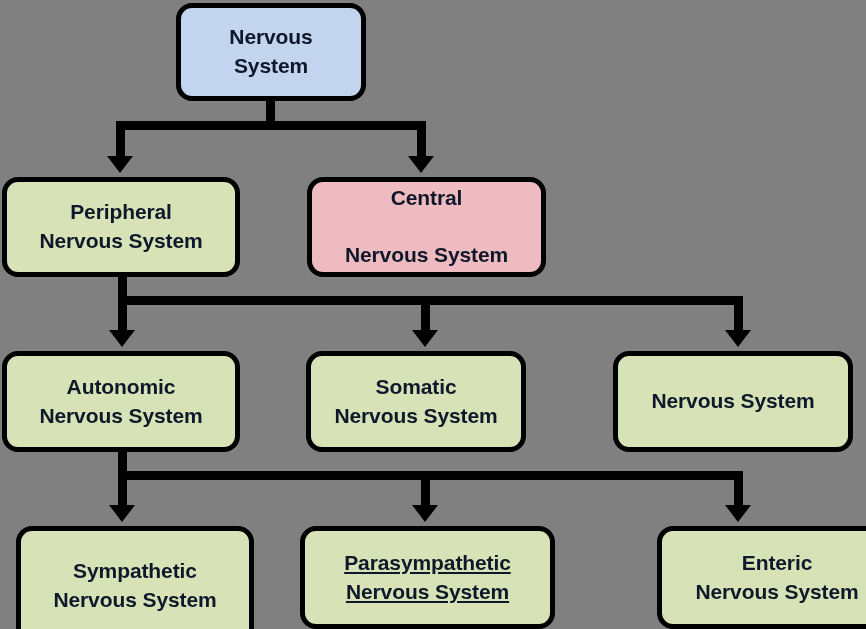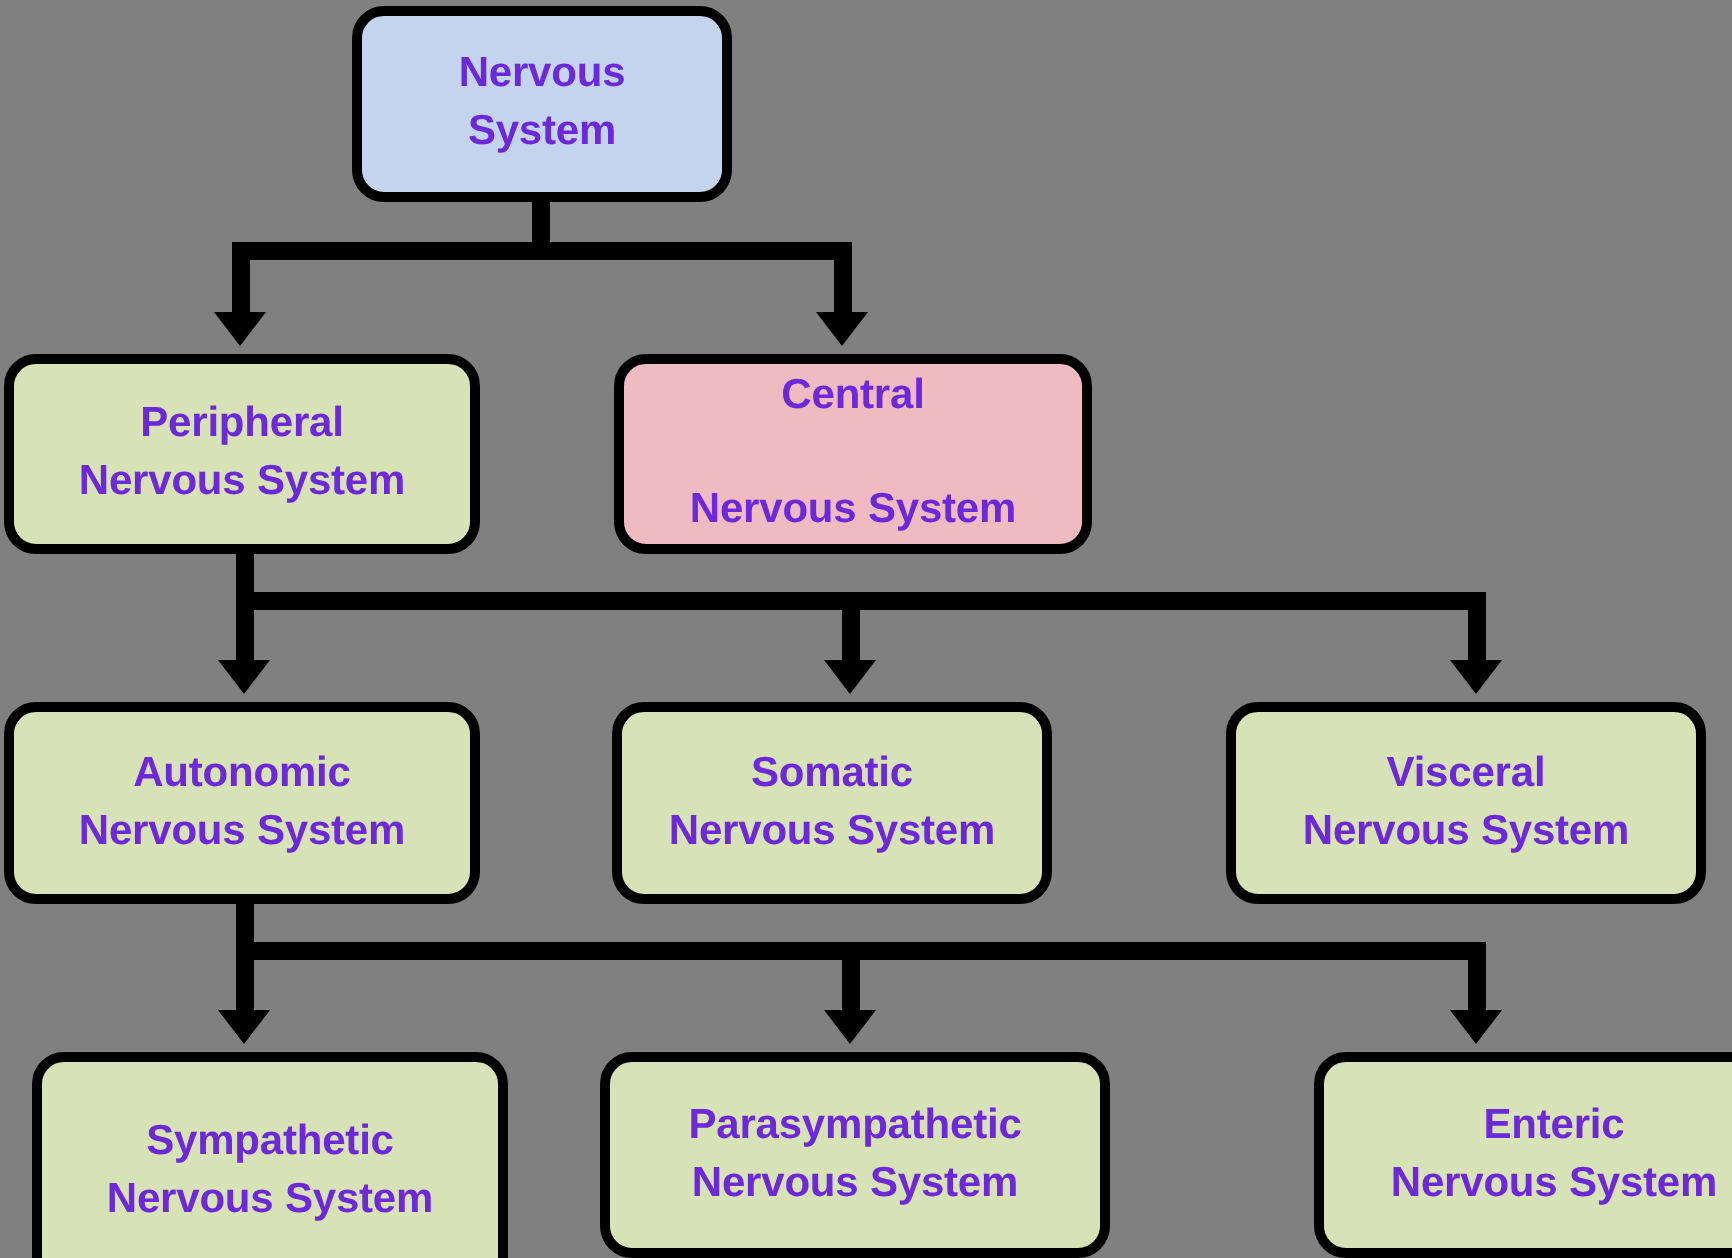--- a/index.html
+++ b/index.html
@@ -22,21 +22,21 @@
   .node {
     position: absolute;
     box-sizing: border-box;
     border: 5px solid #000000;
     border-radius: 16px;
     display: flex;
     flex-direction: column;
     align-items: center;
     justify-content: center;
     text-align: center;
-    color: #6d28d9;
+    color: #0f172a;
     font-weight: bold;
     font-size: 21px;
     line-height: 1.38;
     letter-spacing: -0.1px;
     z-index: 3;
   }
   .node .l1, .node .l2 {
     display: block;
     white-space: nowrap;
   }
@@ -118,30 +118,29 @@
     <span class="l1">Autonomic</span>
     <span class="l2">Nervous System</span>
   </div>
 
   <div class="node r3c2" style="background:#d7e3b6;">
     <span class="l1">Somatic</span>
     <span class="l2">Nervous System</span>
   </div>
 
   <div class="node r3c3" style="background:#d7e3b6;">
-    <span class="l1">Visceral</span>
     <span class="l2">Nervous System</span>
   </div>
 
   <div class="node r4c1" style="background:#d7e3b6;">
     <span class="l1">Sympathetic</span>
     <span class="l2">Nervous System</span>
   </div>
 
-  <div class="node r4c2" style="background:#d7e3b6;">
+  <div class="node r4c2" style="background:#d7e3b6;text-decoration:underline;">
     <span class="l1">Parasympathetic</span>
     <span class="l2">Nervous System</span>
   </div>
 
   <div class="node r4c3" style="background:#d7e3b6;">
     <span class="l1">Enteric</span>
     <span class="l2">Nervous System</span>
   </div>
 
 </div>

